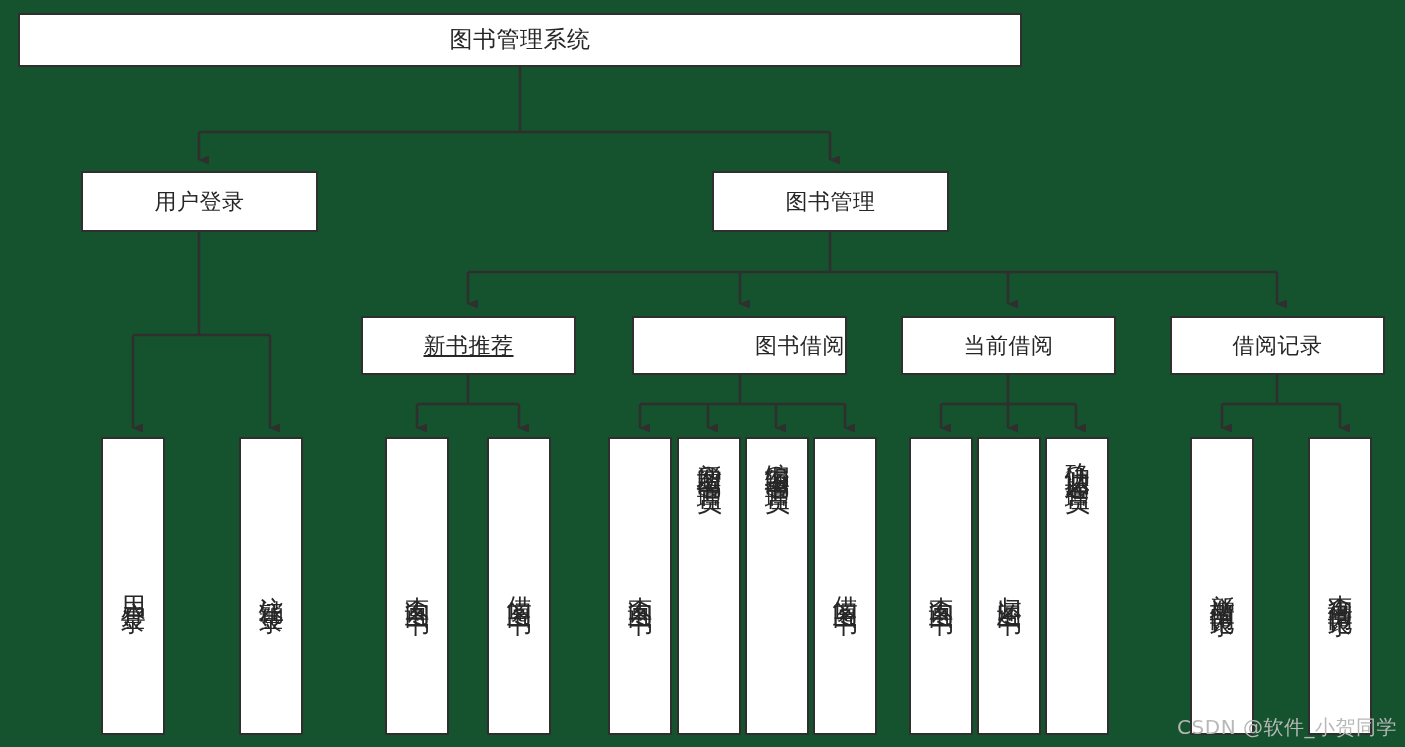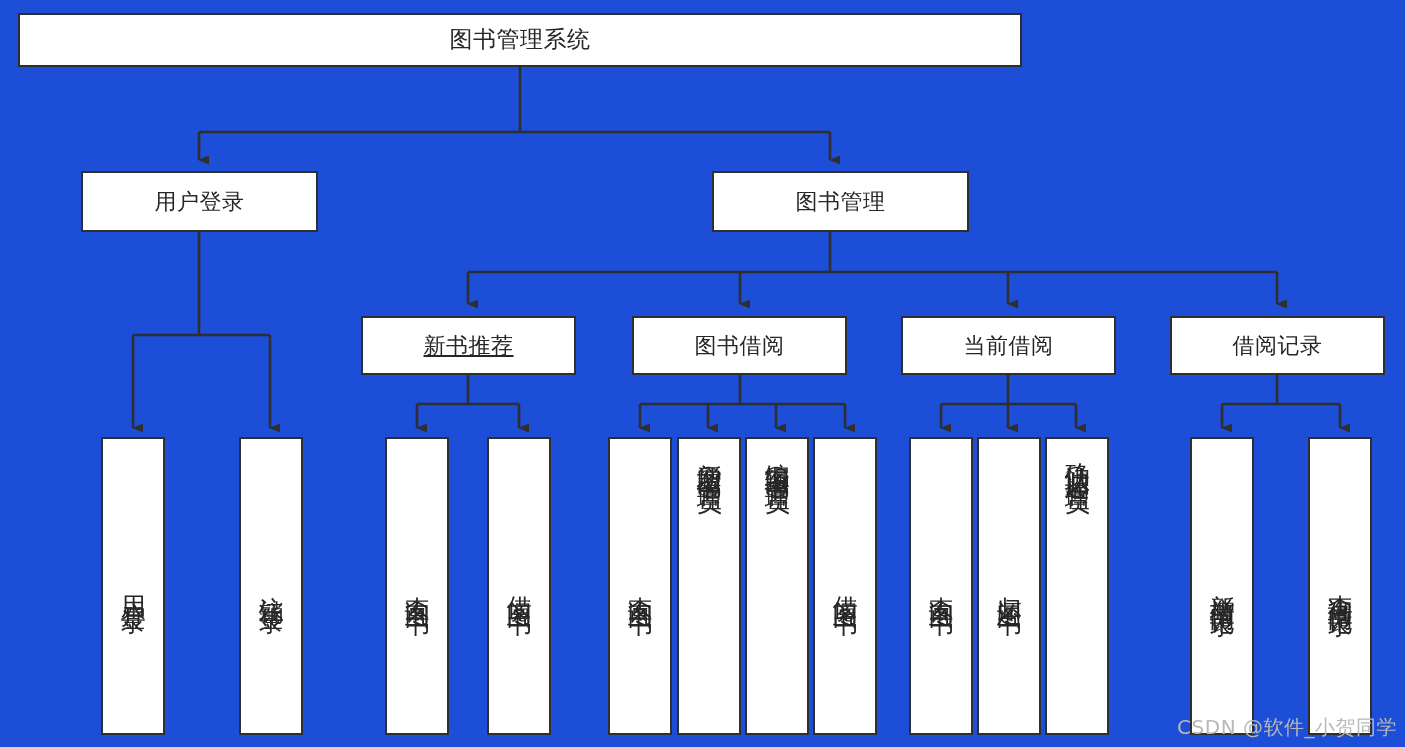--- a/index.html
+++ b/index.html
@@ -8,21 +8,21 @@
     padding: 0;
     background: #ffffff;
   }
   body {
     font-family: "DejaVu Sans", "Liberation Sans", sans-serif;
   }
   #diagram-root {
     position: relative;
     width: 1405px;
     height: 747px;
-    background: #1d4ed8;
+    background: #14532d;
     overflow: hidden;
   }
   #edge-layer {
     position: absolute;
     left: 0;
     top: 0;
     width: 1405px;
     height: 747px;
     pointer-events: none;
   }
@@ -137,28 +137,28 @@
     </g>
   </svg>
 
   <div class="node horiz root" style="left:18px; top:13px; width:1004px; height:54px;">
     <span class="label">图书管理系统</span>
   </div>
 
   <div class="node horiz" style="left:81px; top:171px; width:237px; height:61px;">
     <span class="label">用户登录</span>
   </div>
-  <div class="node horiz" style="left:712px; top:171px; width:257px; height:61px;">
+  <div class="node horiz" style="left:712px; top:171px; width:237px; height:61px;">
     <span class="label">图书管理</span>
   </div>
 
   <div class="node horiz" style="left:361px; top:316px; width:215px; height:59px;text-decoration:underline;">
     <span class="label">新书推荐</span>
   </div>
-  <div class="node horiz" style="left:632px; top:316px; width:215px; height:59px;">
+  <div class="node horiz" style="left:632px; top:316px; width:215px; height:59px;justify-content:flex-end;">
     <span class="label">图书借阅</span>
   </div>
   <div class="node horiz" style="left:1170px; top:316px; width:215px; height:59px;">
     <span class="label">借阅记录</span>
   </div>
   <div class="node horiz" style="left:901px; top:316px; width:215px; height:59px;">
     <span class="label">当前借阅</span>
   </div>
 
   <div class="node vert" style="left:101px; top:437px; width:64px; height:298px;">

